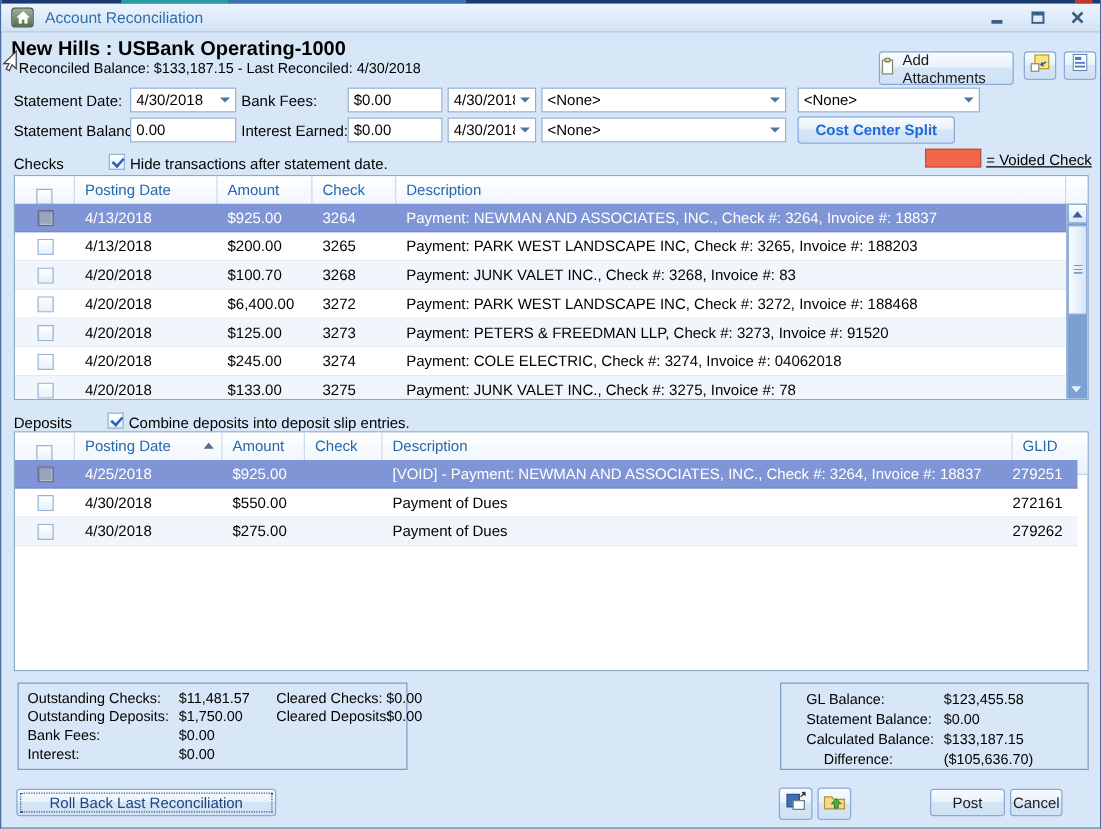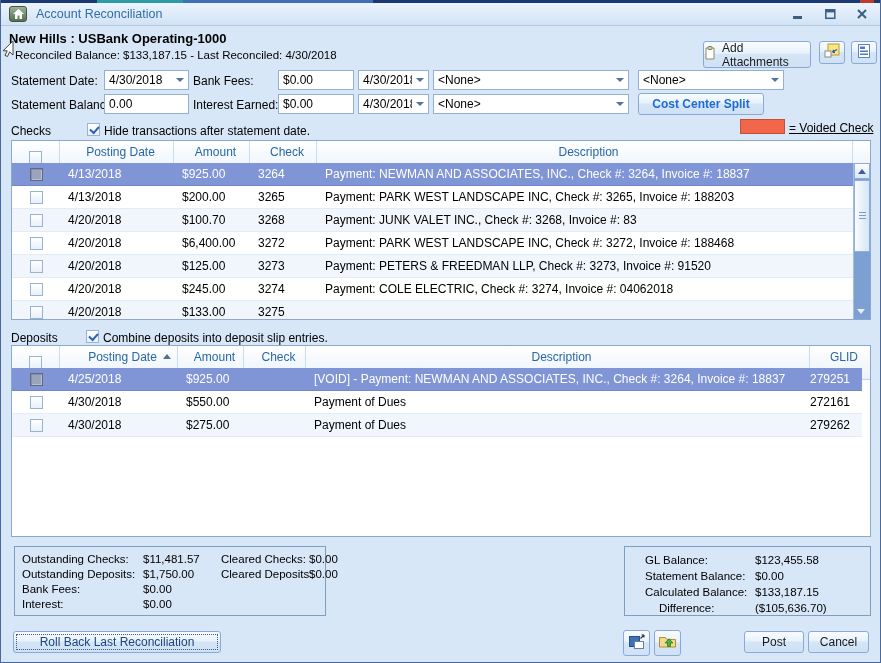--- a/index.html
+++ b/index.html
@@ -38,21 +38,21 @@
   .btn.focus { outline:1px dotted #44597c; outline-offset:-4px; color:#1c447e; }
 
   .cbx { width:13px; height:13px; border:1px solid #98b3d3; background:linear-gradient(#fff,#e8f0f9);
       position:relative; display:inline-block; flex:none; }
   .cbx.on::after { content:""; position:absolute; left:2px; top:2px; width:7px; height:4px;
       border-left:2px solid #2b5fb8; border-bottom:2px solid #2b5fb8; transform:rotate(-48deg); }
   .cbx.gray { border-color:#5f6a80; background:#9aa4bd; box-shadow:inset 1px 1px 0 #8790aa, inset -1px -1px 0 #b7bfd4; }
 
   .tbl { position:absolute; background:#fff; border:1px solid #8ca9cc; overflow:hidden; }
   .th { display:grid; height:34px; color:#2767a8; font-size:12px;
-      background:linear-gradient(#ffffff,#e9f2fb); border-bottom:1px solid #bdd1e8;text-align:center; }
+      background:linear-gradient(#ffffff,#e9f2fb); border-bottom:1px solid #bdd1e8; }
   .th > div { padding:4px 0 0 8px; border-right:1px solid #ccdcef; position:relative; white-space:nowrap; }
   .checks-cols-h { grid-template-columns:48px 114px 76px 67px 1fr 17px; }
   .checks-cols   { grid-template-columns:48px 114px 76px 67px 1fr; }
   .dep-cols      { grid-template-columns:48px 118px 66px 62px 1fr 60px; }
   .tbody { position:absolute; top:22px; left:0; }
   .tr { display:grid; height:23px; align-items:center; font-size:12px; color:#000;
       background:#fff; border-bottom:1px solid #e2ecf8; }
   .tr > div { padding-left:8px; white-space:nowrap; overflow:hidden; }
   .tr.alt { background:#f1f6fd; }
   .tr.sel { background:#8095d6; color:#fff; border-bottom-color:#7187cb; }
@@ -120,21 +120,21 @@
           </svg>
       </span>
       <span class="winbtn">
         <svg width="11" height="11">
             <path d="M1 1 L9 9 M9 1 L1 9" stroke="#3a5f85" stroke-width="2"></path>
           </svg>
       </span>
     </span>
   </div>
 
-  <div class="lbl b" style="left:8px; top:31px; font-size:13px;">New Hills : USBank Operating-1000</div>
+  <div class="lbl b" style="left:8px; top:31px; font-size:16px;">New Hills : USBank Operating-1000</div>
   <span class="cursor" style="left:0; top:40px;">
     <svg width="14" height="18" viewBox="0 0 14 18">
         <polygon points="12,1 12,15 8.6,11.8 6.5,16.5 4,15.4 6.2,10.8 2,10.8" fill="#fff" stroke="#444" stroke-width="1"></polygon>
       </svg>
   </span>
   <div class="lbl" style="left:14px; top:49px; font-size:11.5px;">Reconciled Balance: $133,187.15 - Last Reconciled: 4/30/2018</div>
 
   <div class="btn" style="left:702px; top:41px; width:108px; height:27px;">
     <span>
       <svg width="12" height="14">
@@ -270,20 +270,21 @@
         <div>3274</div>
         <div>Payment: COLE ELECTRIC, Check #: 3274, Invoice #: 04062018</div>
       </div>
       <div class="tr checks-cols alt">
         <div class="cbcell">
             <span class="cbx"></span>
           </div>
         <div>4/20/2018</div>
         <div>$133.00</div>
         <div>3275</div>
+        <div>Payment: JUNK VALET INC., Check #: 3275, Invoice #: 78</div>
       </div>
     </div>
     <div class="vsb">
       <span class="sbu"></span>
       <span class="thumb"></span>
       <span class="sbd"></span>
     </div>
   </div>
 
   <div class="lbl" style="left:10px; top:331px;">Deposits</div>
@@ -386,15 +387,15 @@
   <div class="iconbtn" style="left:653px; top:630px; width:27px; height:26px;">
     <span>
       <svg width="17" height="14">
           <path d="M0.5 3.5 h6 l1.5 2 h8.5 v7.5 h-16 z" fill="#f3d98b" stroke="#b3922e"></path>
           <path d="M8.5 12.5 v-3.5 h-2.4 l3.9-4.3 3.9 4.3 h-2.4 v3.5 z" fill="#4fae3f" stroke="#2f7d24" stroke-width="0.8"></path>
         </svg>
     </span>
   </div>
 
   <div class="btn" style="left:743px; top:631px; width:60px; height:22px;">Post</div>
-  <div class="btn" style="left:807px; top:631px; width:61px; height:22px;">Cancel</div>
+  <div class="btn" style="left:807px; top:631px; width:42px; height:22px;">Cancel</div>
 
 </div>
 
 </body></html>

